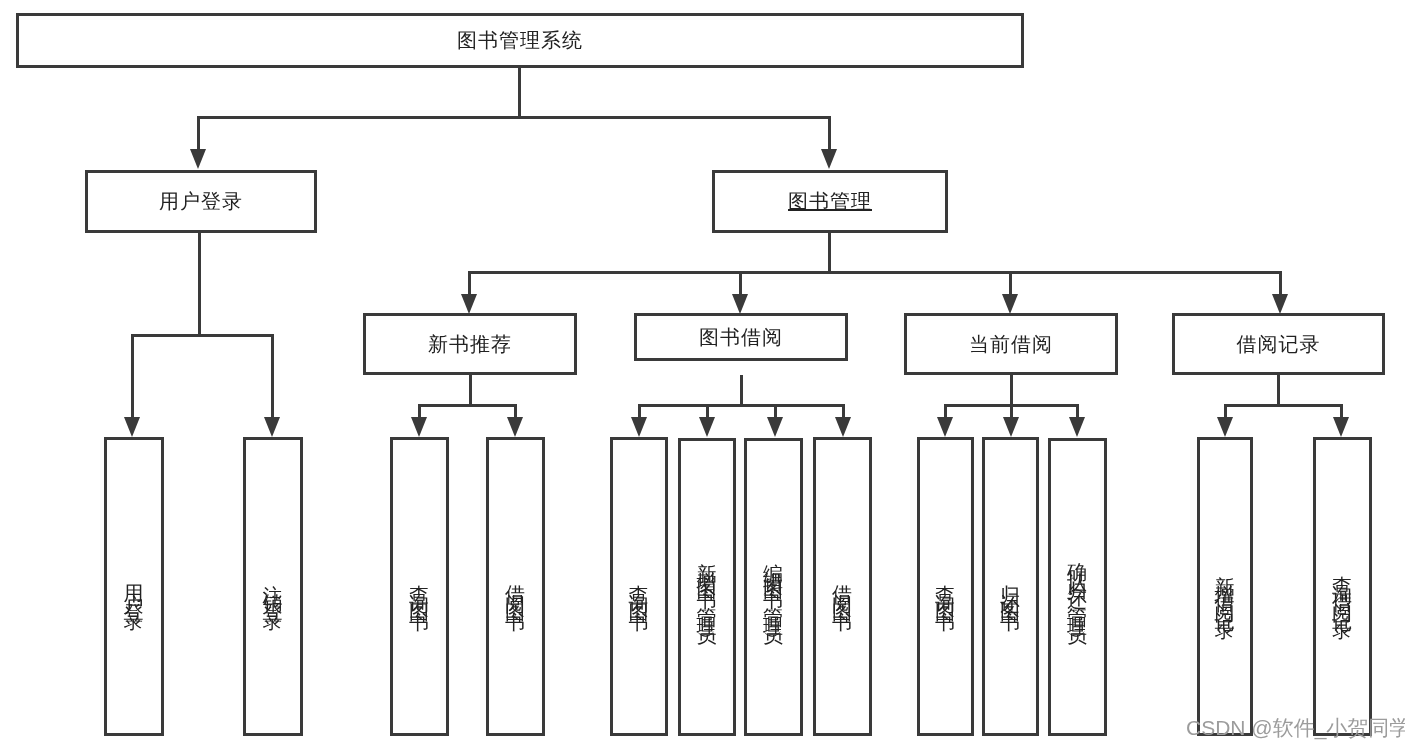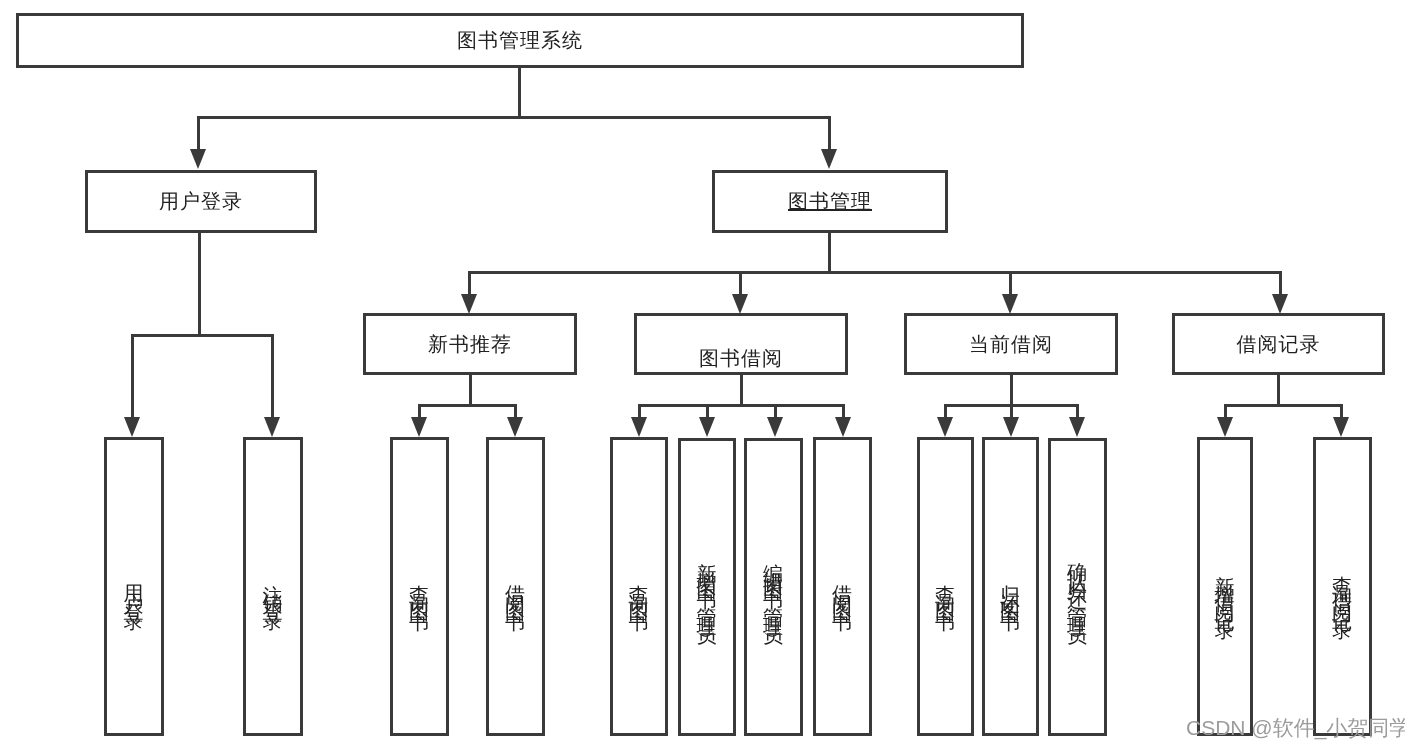--- a/index.html
+++ b/index.html
@@ -126,21 +126,21 @@
   </div>
 
   <div class="box" style="left:712px;top:170px;width:236px;height:63px;text-decoration:underline;">
     <span class="hlabel">图书管理</span>
   </div>
 
   <div class="box" style="left:363px;top:313px;width:214px;height:62px;align-items:center;">
     <span class="hlabel">新书推荐</span>
   </div>
 
-  <div class="box" style="left:634px;top:313px;width:214px;height:62px;align-items:flex-end;">
+  <div class="box" style="left:634px;top:313px;width:214px;height:48px;">
     <span class="hlabel">图书借阅</span>
   </div>
 
   <div class="box" style="left:1172px;top:313px;width:213px;height:62px;">
     <span class="hlabel">借阅记录</span>
   </div>
 
   <div class="box" style="left:904px;top:313px;width:214px;height:62px;">
     <span class="hlabel">当前借阅</span>
   </div>

